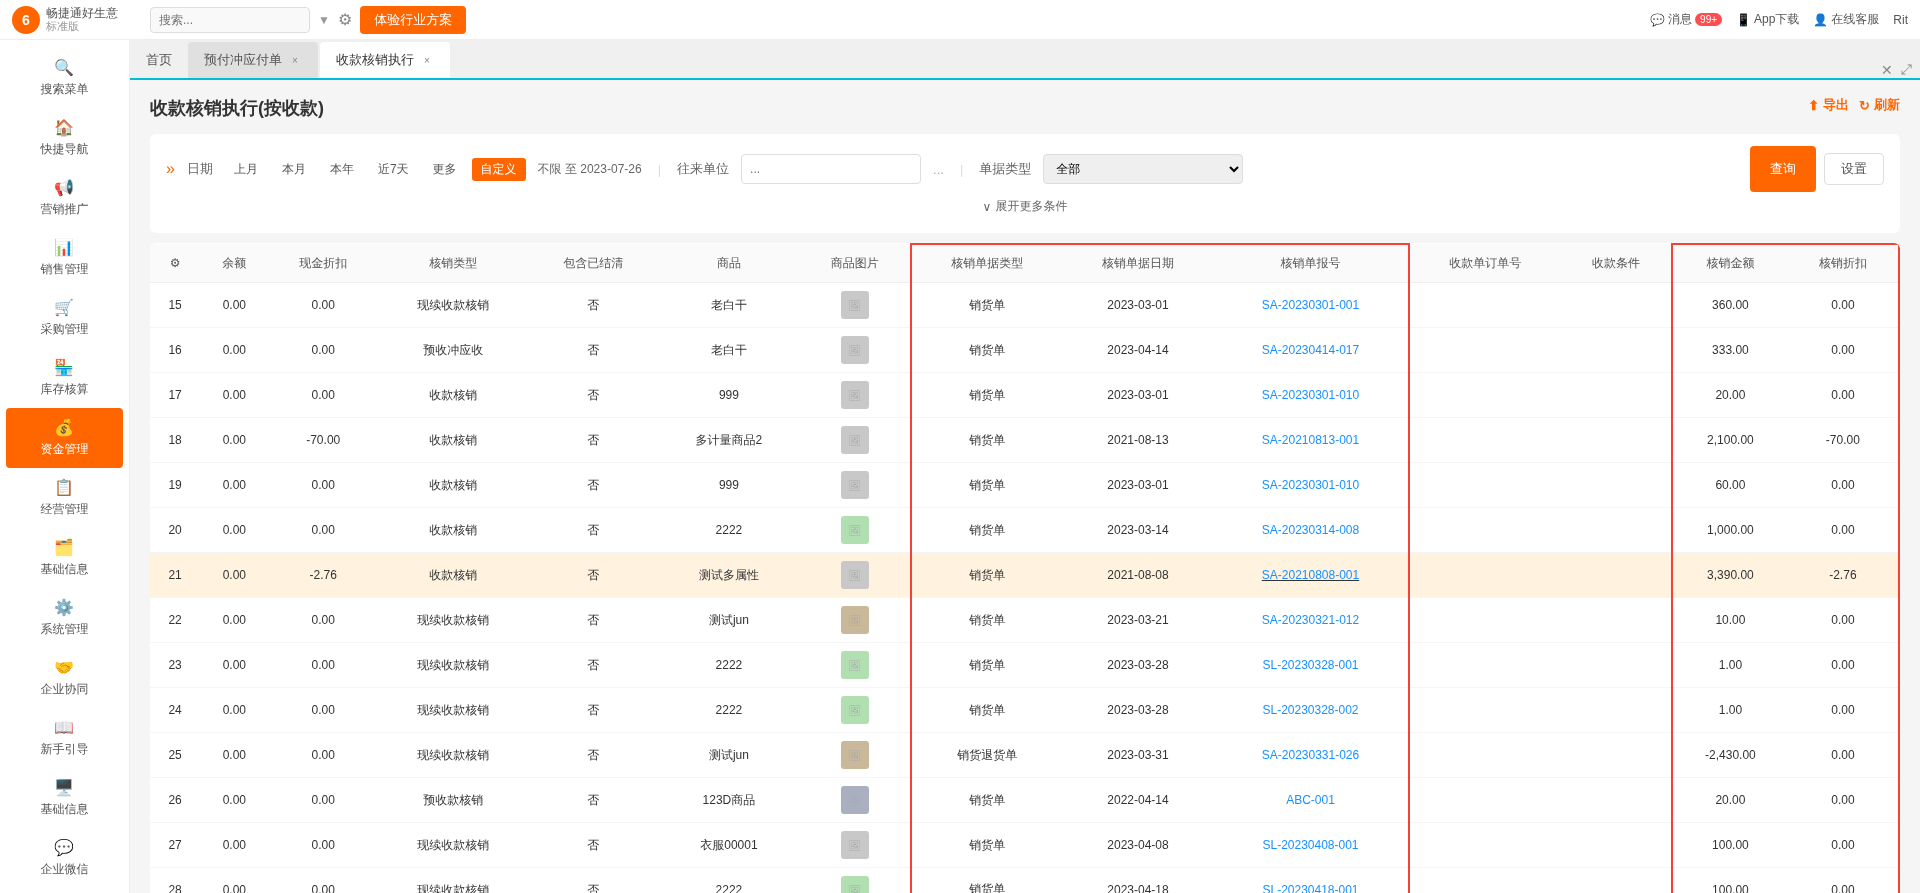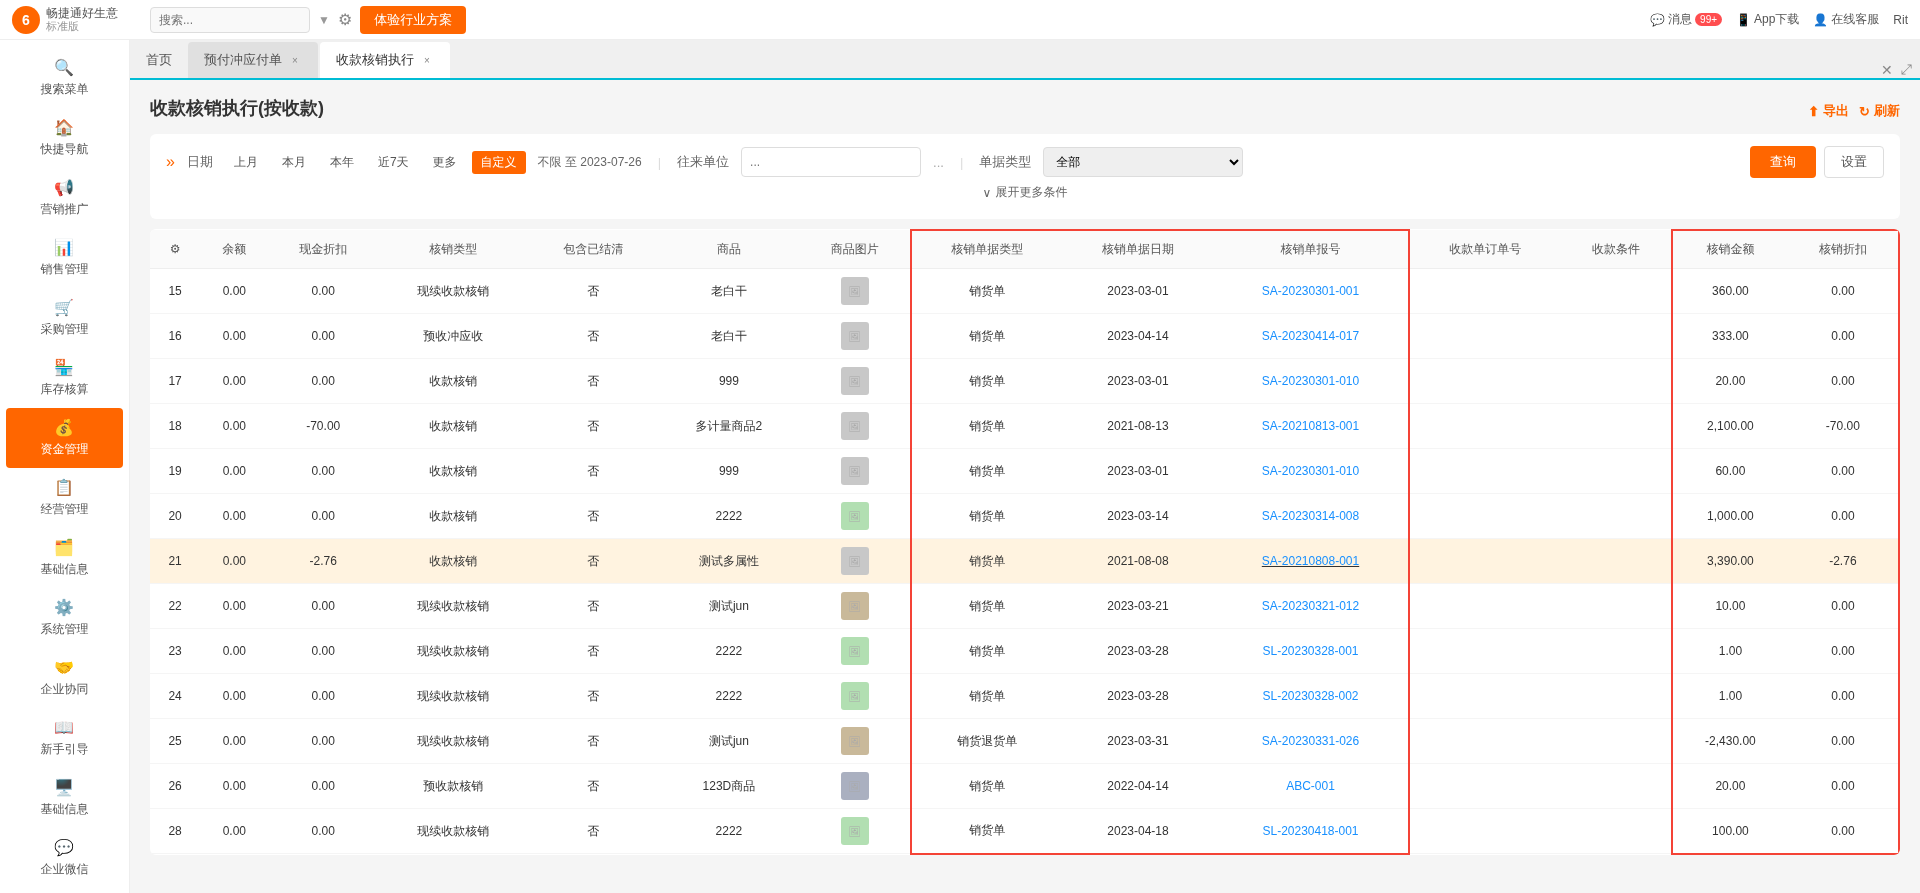--- a/index.html
+++ b/index.html
@@ -32,33 +32,33 @@
     
     .tab-bar { height: 40px; background: #f0f0f0; display: flex; align-items: flex-end; padding-left: 0; border-bottom: 2px solid #00bcd4; }
     .tab { height: 36px; padding: 0 16px; display: flex; align-items: center; gap: 6px; cursor: pointer; font-size: 13px; color: #555; background: #e0e0e0; border-radius: 4px 4px 0 0; margin-right: 2px; }
     .tab.active { background: #fff; color: #333; font-weight: 500; }
     .tab-close { width: 14px; height: 14px; display: flex; align-items: center; justify-content: center; border-radius: 50%; font-size: 10px; color: #888; }
     .tab-home { padding: 0 16px; height: 36px; display: flex; align-items: center; font-size: 13px; color: #555; cursor: pointer; }
     .tab-actions { margin-left: auto; display: flex; align-items: center; padding: 0 8px; gap: 8px; color: #888; font-size: 14px; }
 
     
     .page-content { flex: 1; overflow-y: auto; padding: 16px 20px; background: #f5f5f5; }
-    .page-title { font-size: 18px; font-weight: bold; color: #333; margin-bottom: 14px; display: flex; justify-content: space-between; align-items: flex-end; }
+    .page-title { font-size: 18px; font-weight: bold; color: #333; margin-bottom: 14px; display: flex; justify-content: space-between; align-items: flex-start; }
     .page-title-actions { display: flex; gap: 10px; font-size: 13px; color: #f60; }
     .page-title-actions span { cursor: pointer; display: flex; align-items: center; gap: 4px; }
 
     
     .filter-bar { background: #fff; border-radius: 6px; padding: 12px 16px; margin-bottom: 10px; }
     .filter-row { display: flex; align-items: center; gap: 12px; flex-wrap: wrap; }
     .filter-date-btns { display: flex; gap: 6px; align-items: center; }
     .date-btn { padding: 2px 8px; font-size: 12px; cursor: pointer; color: #555; border: 1px solid transparent; border-radius: 3px; }
     .date-btn.custom { background: #ff6600; color: #fff; border-radius: 3px; padding: 2px 8px; }
     .filter-input { height: 30px; border: 1px solid #ddd; border-radius: 4px; padding: 0 8px; font-size: 12px; width: 180px; }
     .filter-select { height: 30px; border: 1px solid #ddd; border-radius: 4px; padding: 0 8px; font-size: 12px; width: 200px; }
-    .query-btn { height: 32px; padding: 0 20px; background: #ff6600; color: #fff; border: none; border-radius: 4px; cursor: pointer; font-size: 13px; }
+    .query-btn { height: 46px; padding: 0 20px; background: #ff6600; color: #fff; border: none; border-radius: 4px; cursor: pointer; font-size: 13px; }
     .setting-btn { height: 32px; padding: 0 16px; background: #fff; color: #555; border: 1px solid #ddd; border-radius: 4px; cursor: pointer; font-size: 13px; }
     .expand-more { text-align: center; padding: 6px; color: #666; font-size: 12px; cursor: pointer; display: flex; align-items: center; justify-content: center; gap: 4px; }
 
     
     .table-wrapper { background: #fff; border-radius: 6px; overflow: hidden; position: relative; }
     .data-table { width: 100%; border-collapse: collapse; font-size: 13px; }
     .data-table thead tr { background: #fafafa; }
     .data-table th { padding: 10px 8px; text-align: center; color: #555; font-weight: 500; border-bottom: 1px solid #eee; white-space: nowrap; font-size: 12px; }
     .data-table td { padding: 8px 8px; text-align: center; border-bottom: 1px solid #f5f5f5; color: #333; white-space: nowrap; font-size: 12px; }
     .data-table tr.highlighted td { background: #fff3e0; }
@@ -462,20 +462,36 @@
     <td><div class="img-thumb" style="background:#aab0c0">🖼</div></td>
     <td style="border-left:2px solid #f44336;">销货单</td>
     <td>2022-04-14</td>
     <td style="border-right:2px solid #f44336;"><a class="link-text">ABC-001</a></td>
     <td></td>
     <td></td>
     <td style="border-left:2px solid #f44336;" class="">20.00</td>
     <td style="border-right:2px solid #f44336;" class="">0.00</td>
   </tr>
               <tr>
+    <td>27</td>
+    <td>0.00</td>
+    <td class="">0.00</td>
+    <td>现续收款核销</td>
+    <td>否</td>
+    <td>衣服00001</td>
+    <td><div class="img-thumb img-thumb-gray">🖼</div></td>
+    <td style="border-left:2px solid #f44336;">销货单</td>
+    <td>2023-04-08</td>
+    <td style="border-right:2px solid #f44336;"><a class="link-text">SL-20230408-001</a></td>
+    <td></td>
+    <td></td>
+    <td style="border-left:2px solid #f44336;" class="">100.00</td>
+    <td style="border-right:2px solid #f44336;" class="">0.00</td>
+  </tr>
+              <tr>
     <td>28</td>
     <td>0.00</td>
     <td class="">0.00</td>
     <td>现续收款核销</td>
     <td>否</td>
     <td>2222</td>
     <td><div class="img-thumb img-thumb-green">🖼</div></td>
     <td style="border-left: 2px solid rgb(244, 67, 54); border-bottom: 2px solid rgb(244, 67, 54);">销货单</td>
     <td style="border-bottom: 2px solid rgb(244, 67, 54);">2023-04-18</td>
     <td style="border-right: 2px solid rgb(244, 67, 54); border-bottom: 2px solid rgb(244, 67, 54);"><a class="link-text">SL-20230418-001</a></td>

